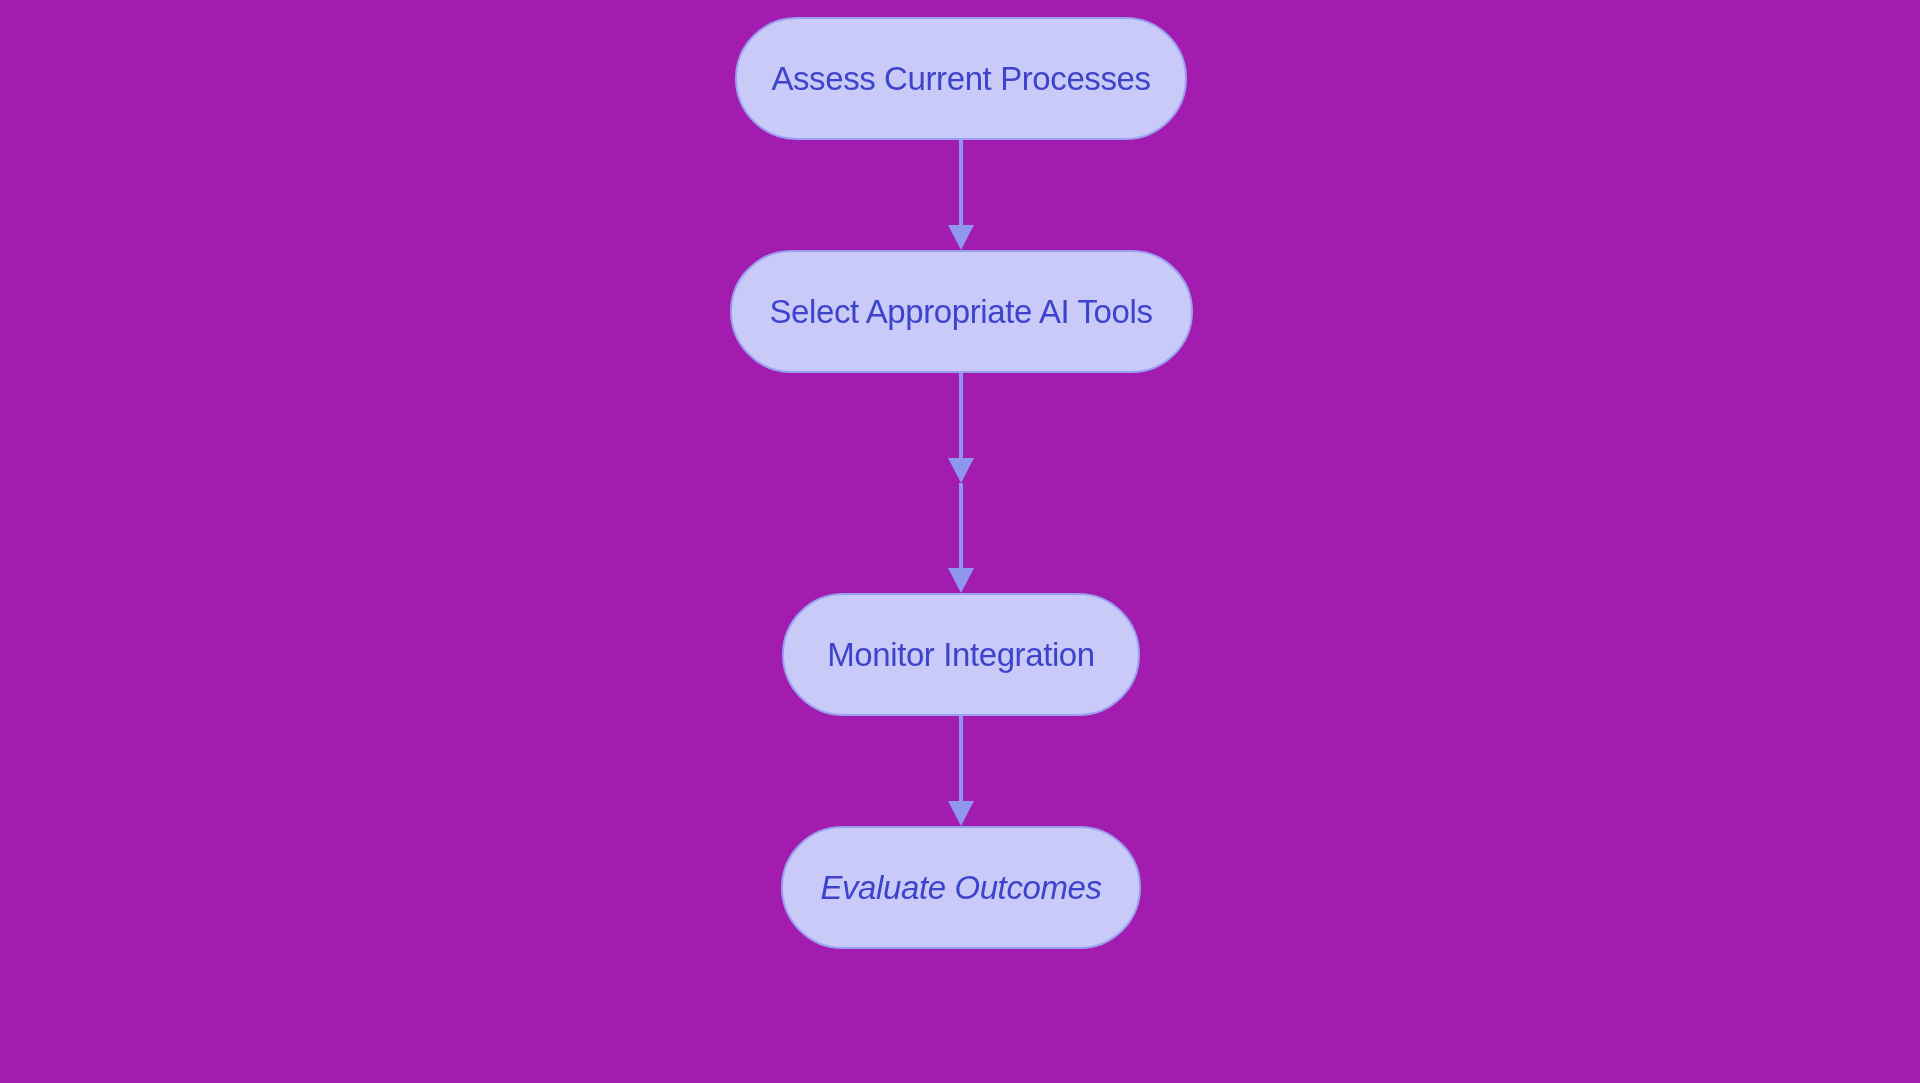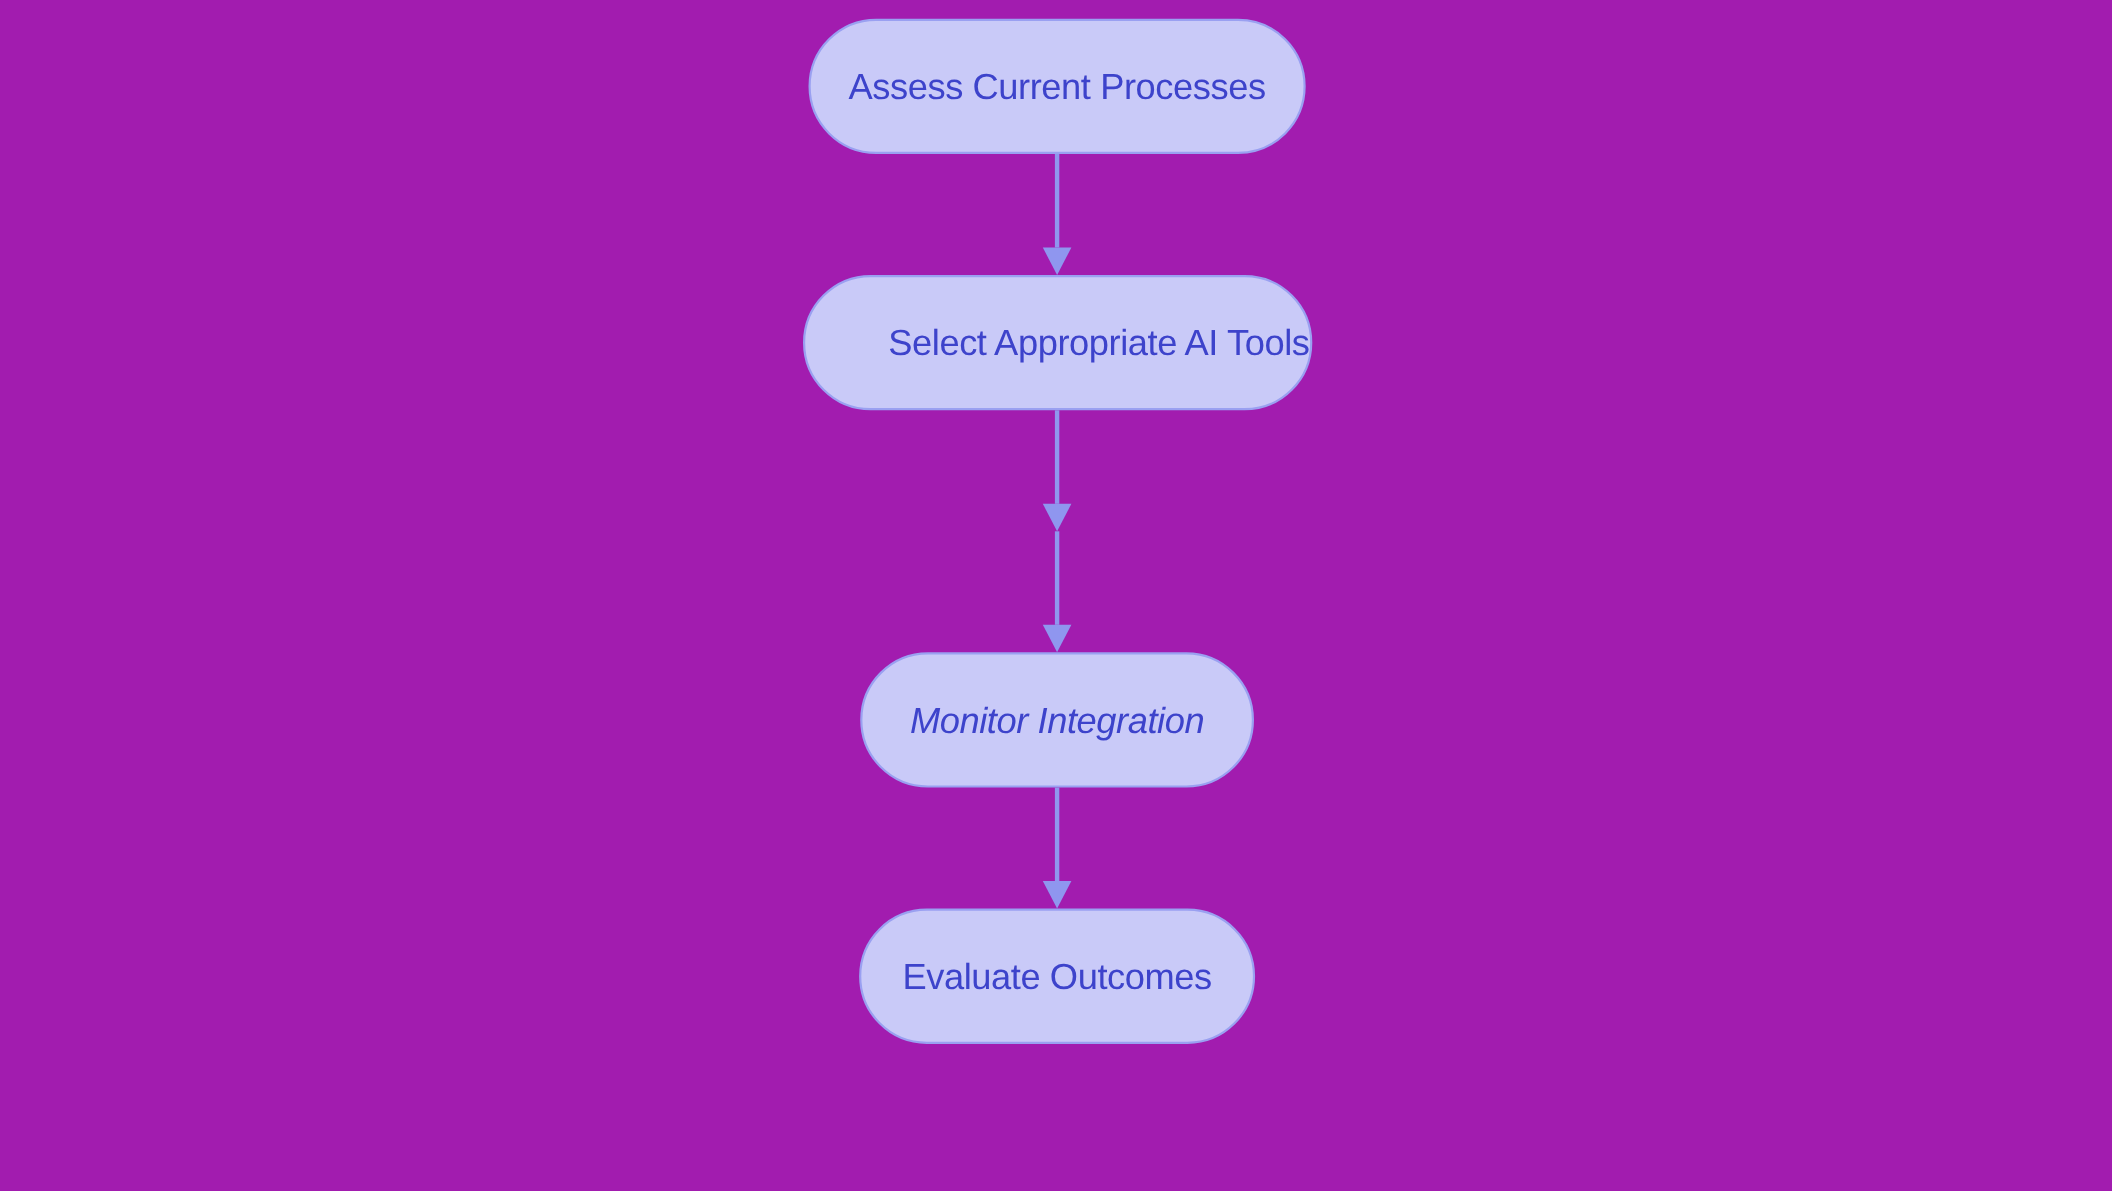--- a/index.html
+++ b/index.html
@@ -32,24 +32,24 @@
     border-radius: 62px;
     display: flex;
     align-items: center;
     justify-content: center;
     color: var(--node-text, #3d43cb);
     font-size: 33px;
     letter-spacing: -0.4px;
     white-space: nowrap;
   }
   .w-n1 { width: 452px; }
-  .w-n2 { width: 463px; justify-content: flex-end; }
+  .w-n2 { width: 463px; }
   .w-n3 { width: 234px; }
-  .w-n4 { width: 358px; font-style: italic; }
-  .w-n5 { width: 360px; }
+  .w-n4 { width: 358px; }
+  .w-n5 { width: 360px; font-style: italic; }
 
   .flow-arrow {
     display: flex;
     flex-direction: column;
     align-items: center;
     height: 110px;
   }
   .flow-arrow .stem {
     width: 3.5px;
     flex: 1 1 auto;

